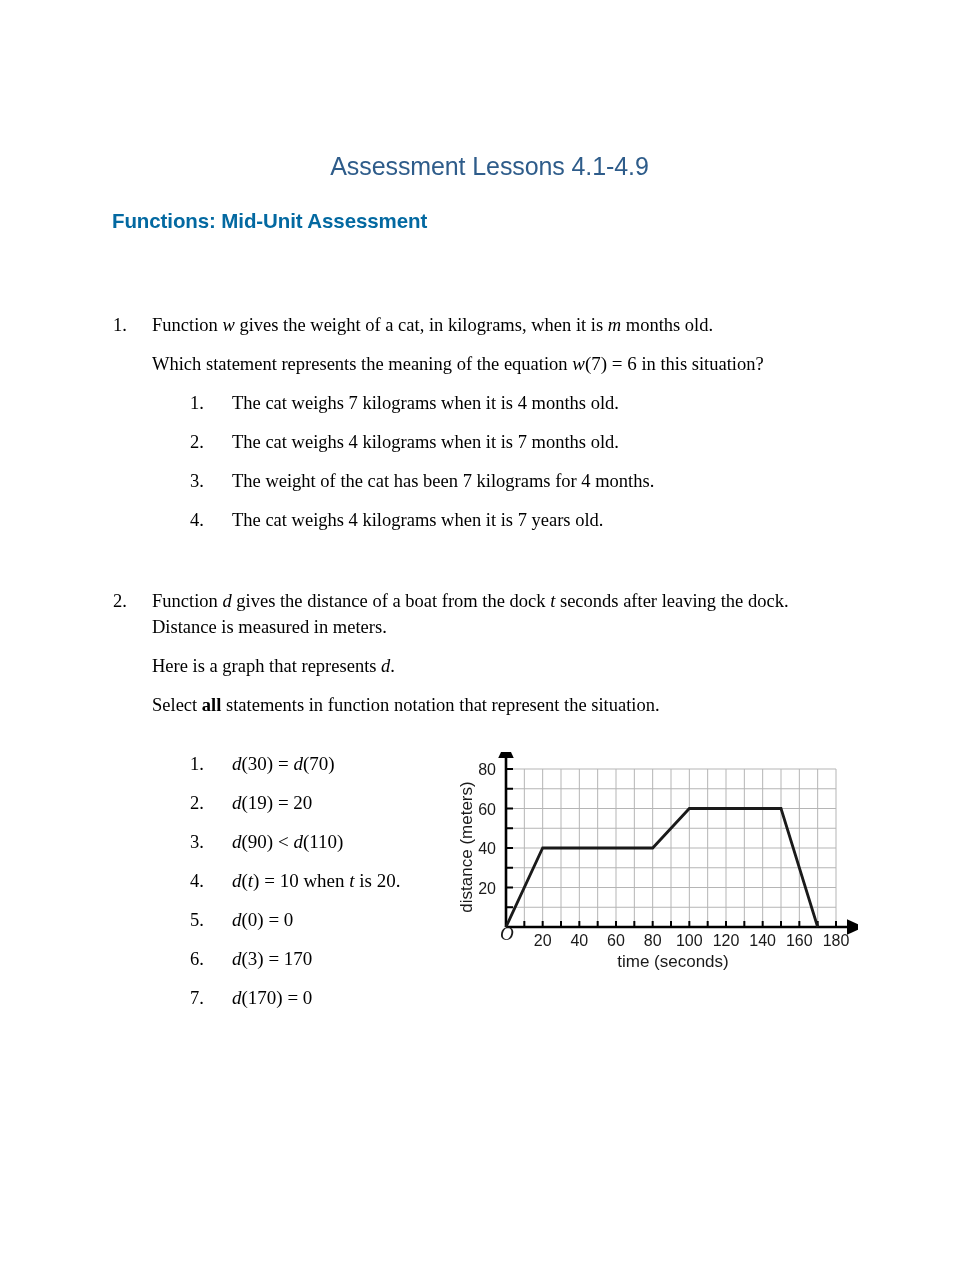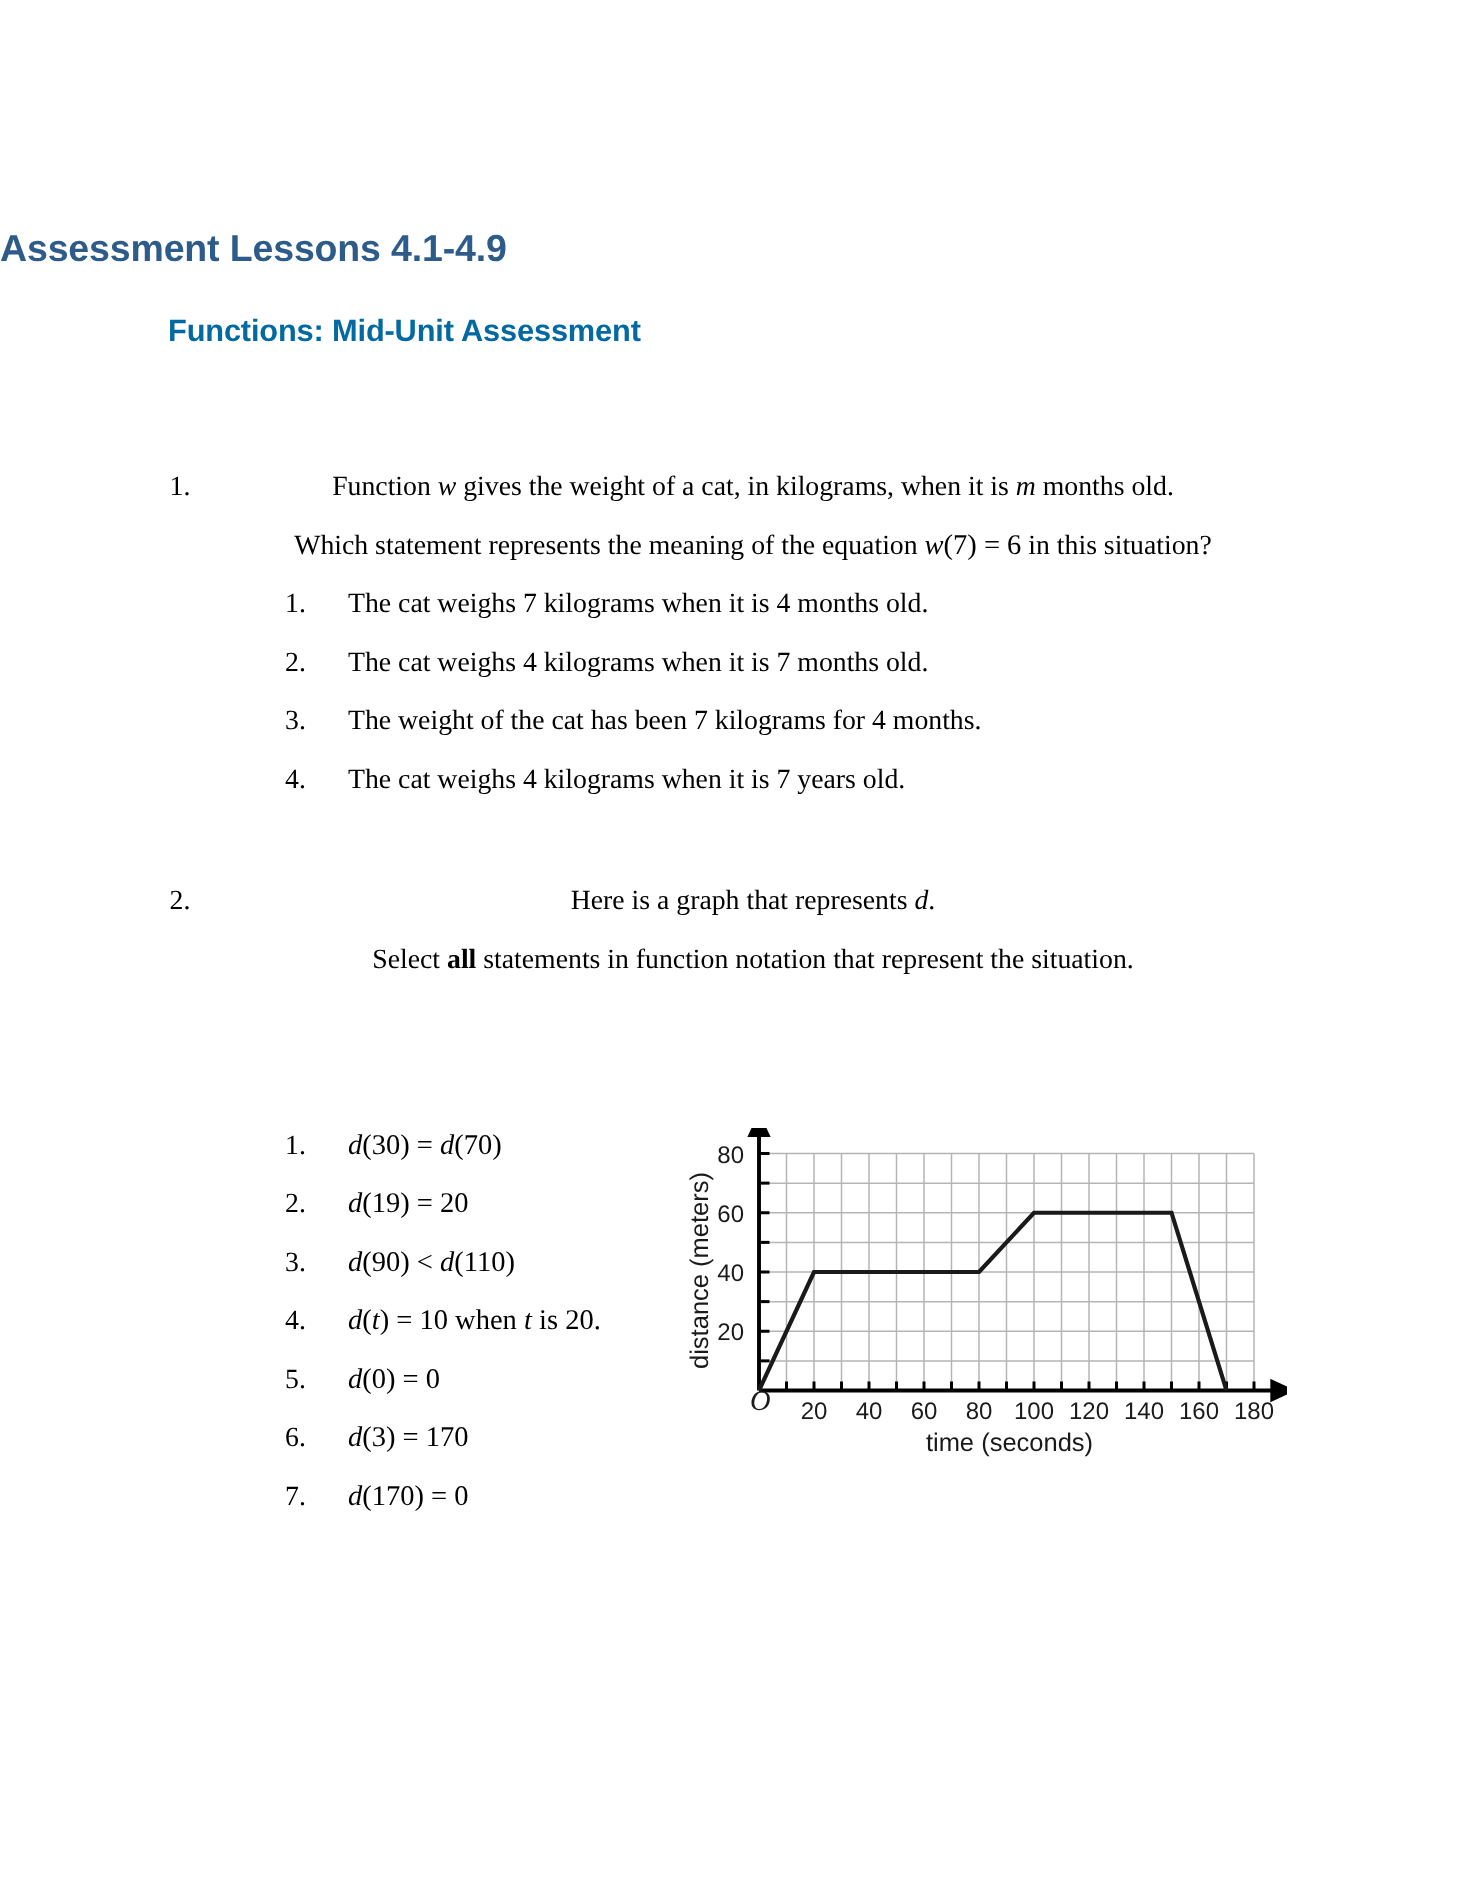--- a/index.html
+++ b/index.html
@@ -20,22 +20,23 @@
     position: absolute;
     inset: 0;
   }
 
   
   .doc-title {
     position: absolute;
     left: 0;
     top: 152px;
     width: 979px;
+    text-align: center;
     font-family: "Liberation Sans", sans-serif;
-    font-weight: bold;
+    font-weight: normal;
     font-size: 25px;
     letter-spacing: -0.1px;
     color: #2e5c8a;
   }
   .doc-subtitle {
     position: absolute;
     left: 112px;
     top: 209px;
     font-family: "Liberation Sans", sans-serif;
     font-weight: bold;
@@ -63,21 +64,20 @@
   .q-body {
     position: absolute;
     left: 152px;
     top: 0;
     width: 700px;
     font-size: 18.5px;
     line-height: 26px;
   }
   .q-para {
     margin: 0 0 13px 0;
-    text-align: center;
   }
 
   
   .options {
     position: absolute;
     left: 0;
     width: 979px;
   }
   #q1-options { top: 390px; }
   #q2-options { top: 751px; }
@@ -198,20 +198,24 @@
     </div>
     <div class="option-row">
       <span class="opt-num">4.</span>
       <span class="opt-text">The cat weighs 4 kilograms when it is 7 years old.</span>
     </div>
   </div>
 
   <div class="question" id="question-2">
     <div class="q-number">2.</div>
     <div class="q-body">
+      <p class="q-para">
+        <span>Function </span><span class="mvar">d</span><span> gives the distance of a boat from the dock </span><span class="mvar">t</span><span> seconds after leaving the dock.</span>
+        <span>Distance is measured in meters.</span>
+      </p>
       <p class="q-para">
         <span>Here is a graph that represents </span><span class="mvar">d</span><span>.</span>
       </p>
       <p class="q-para">
         <span>Select </span><span class="bold">all</span><span> statements in function notation that represent the situation.</span>
       </p>
     </div>
   </div>
 
   <div class="options" id="q2-options">

